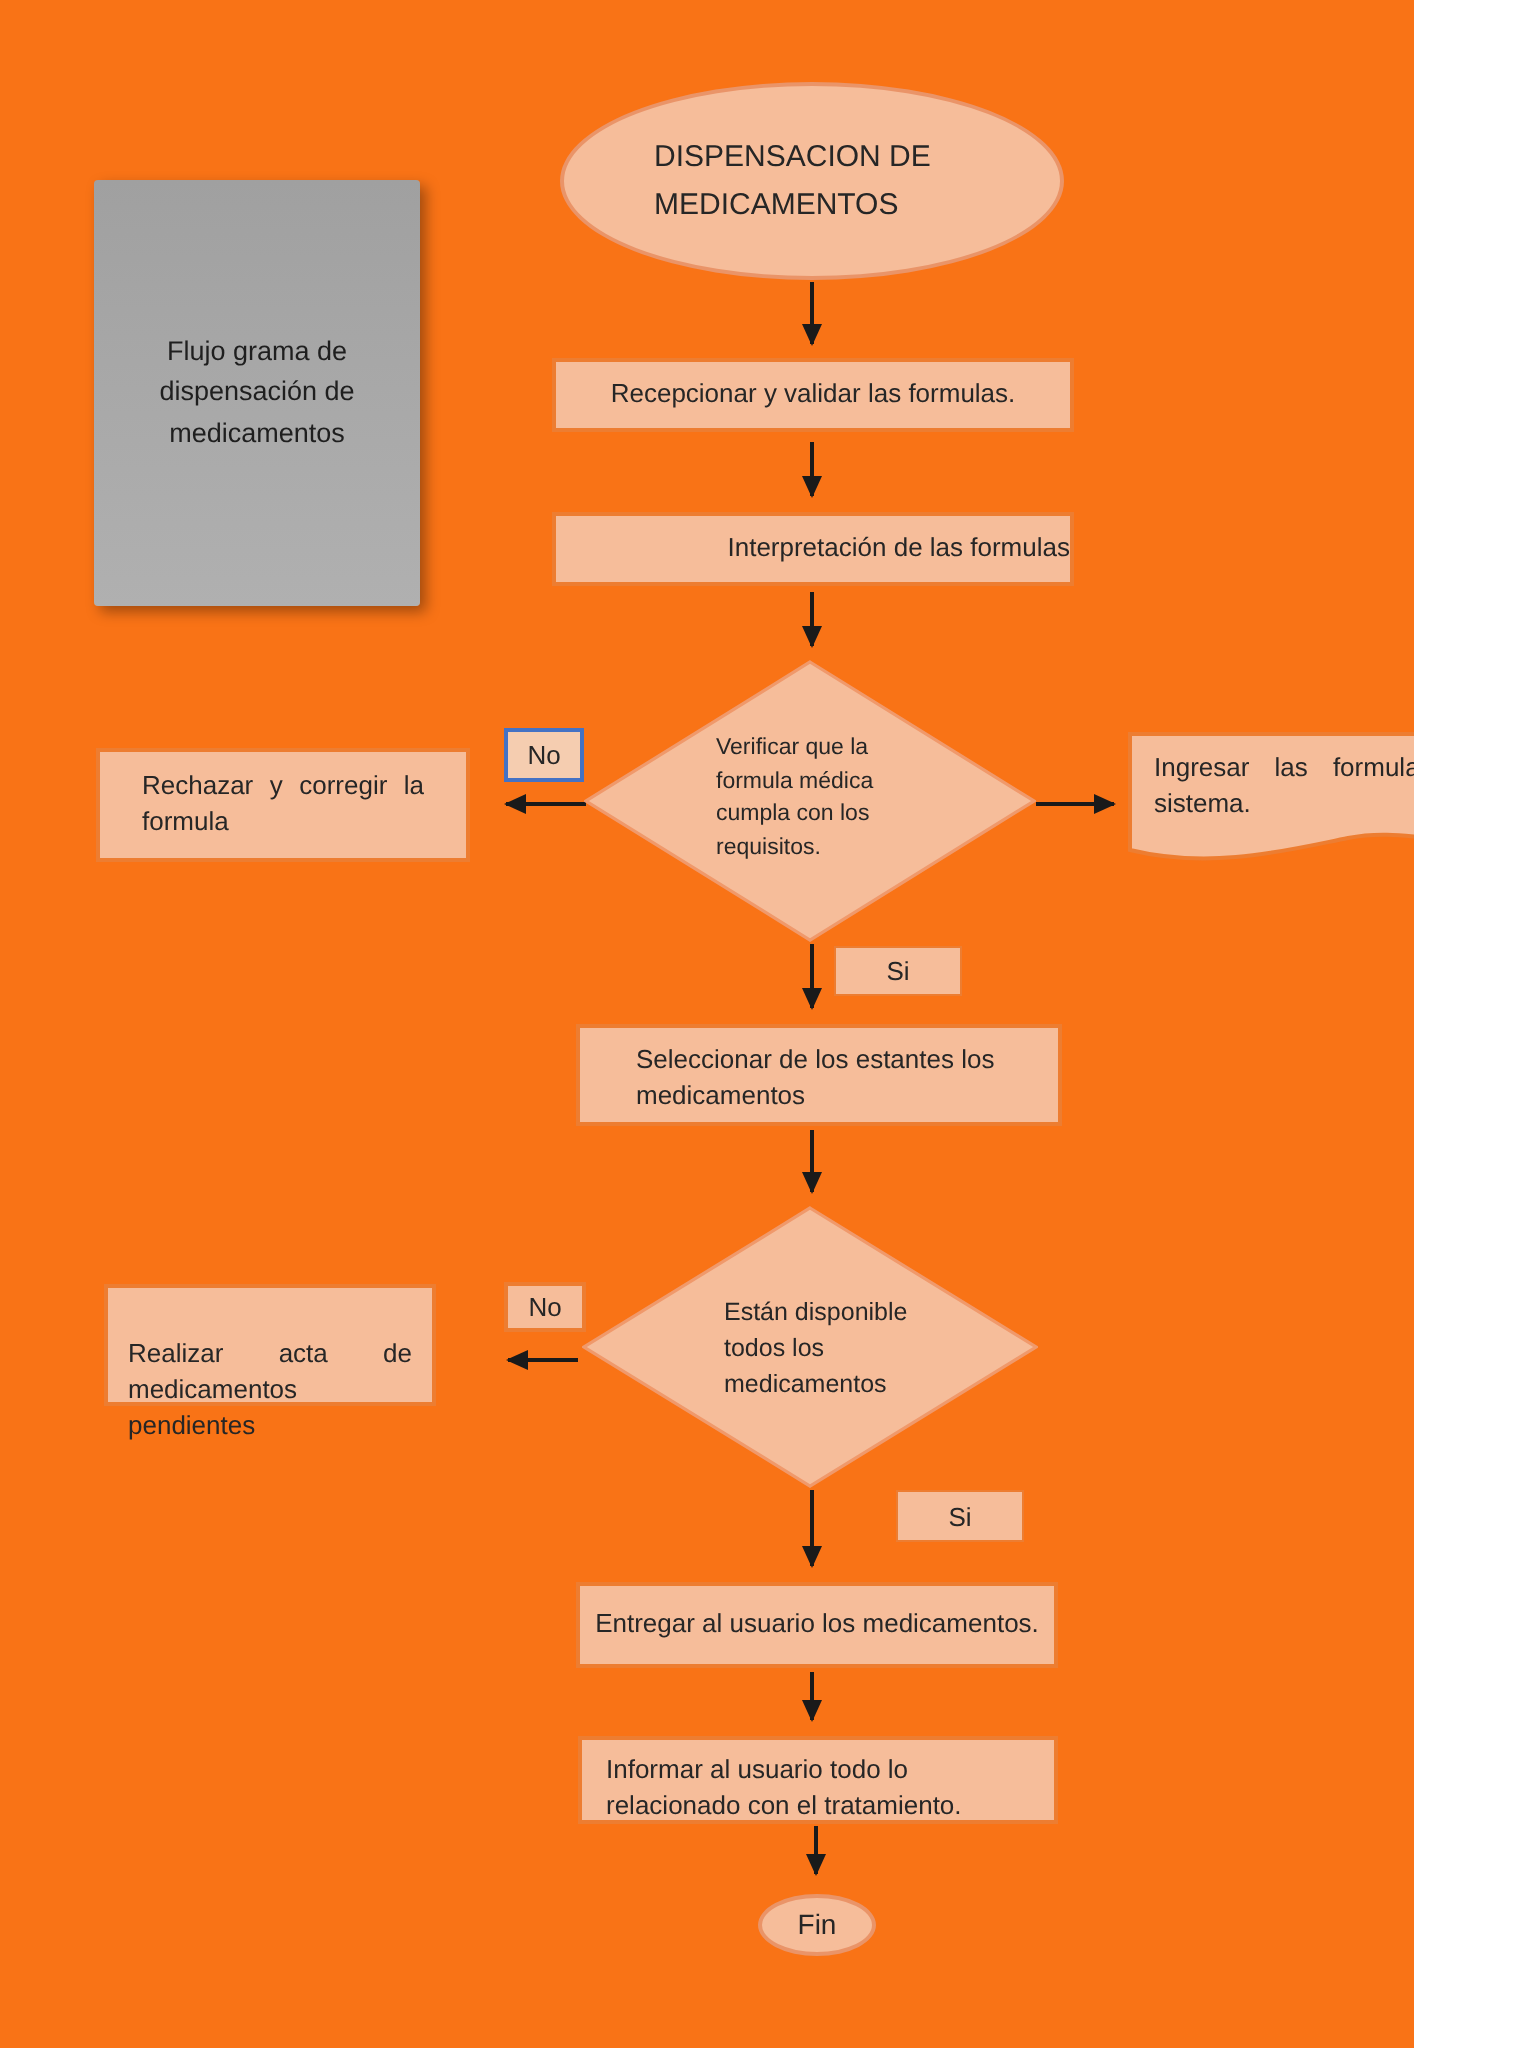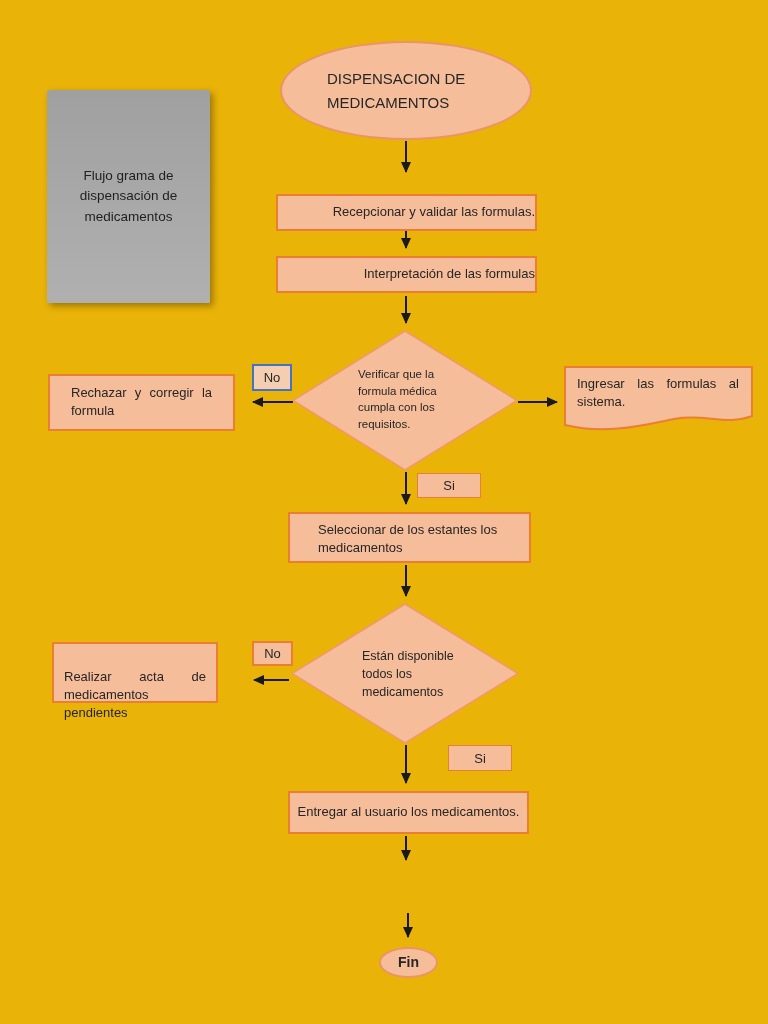--- a/index.html
+++ b/index.html
@@ -1,18 +1,18 @@
 <!DOCTYPE html>
 <html><head>
 <meta charset="utf-8">
 <style>
   html,body { margin:0; padding:0; background:#ffffff; }
   .canvas {
-    position:relative; width:768px; height:1024px; overflow:hidden;
-    background:#eab308;
+    position:relative; width:707px; height:1024px; overflow:hidden;
+    background:#f97316;
     font-family:"Liberation Sans","DejaVu Sans",sans-serif;
     color:#262626;
   }
   .abs { position:absolute; box-sizing:border-box; }
 
   
   .shape {
     position:absolute; box-sizing:border-box;
     background:#f6bd9a; border:2px solid #ed7d31;
     color:#262626; font-size:13px; line-height:1.4;
@@ -33,21 +33,21 @@
     left:37px; top:90px; width:163px; height:213px;
     background:linear-gradient(180deg,#a0a0a0 0%,#a9a9a9 55%,#b0b0b0 100%);
     box-shadow:3px 3px 7px rgba(0,0,0,0.35);
     border-radius:2px;
     display:flex; align-items:center; justify-content:center; text-align:center;
     font-size:13.5px; line-height:1.5; color:#1f1f1f;margin-left:10px;
   }
   .note-card .txt { width:120px; }
 
   
-  .box-recepcionar   { left:276px; top:194px; width:261px; height:37px;justify-content:flex-end; }
+  .box-recepcionar   { left:276px; top:179px; width:261px; height:37px; }
   .box-interpretacion{ left:276px; top:256px; width:261px; height:37px;justify-content:flex-end; }
   .box-rechazar      { left:48px;  top:374px; width:187px; height:57px; padding:8px 21px; text-align:justify; }
   .box-seleccionar   { left:288px; top:512px; width:243px; height:51px; padding:7px 28px; text-align:left; }
   .box-realizar      { left:52px;  top:642px; width:166px; height:61px; padding:24px 10px; text-align:justify; }
   .box-entregar      { left:288px; top:791px; width:241px; height:43px; }
   .box-informar      { left:289px; top:868px; width:240px; height:44px; padding:6px 12px; text-align:left; }
 
   
   .tag { position:absolute; box-sizing:border-box; display:flex; align-items:center; justify-content:center; font-size:13px; color:#262626; }
   .tag-no1 { left:252px; top:364px; width:40px; height:27px; background:#f5cdb0; border:2px solid #4472c4; }
@@ -65,21 +65,21 @@
   .diamond-disponible .txt { left:71px; top:44px; width:108px; font-size:12.5px; }
 
   
   .doc-ingresar { left:564px; top:366px; width:190px; height:72px; }
   .doc-ingresar svg { position:absolute; left:0; top:0; }
   .doc-ingresar .txt { position:absolute; left:13px; top:9px; width:162px; font-size:13px; line-height:1.4; text-align:justify; }
 
   
   .end-ellipse {
     left:379px; top:947px; width:59px; height:31px;
-    border-radius:50%; border:2px solid #ea9468; font-size:14px;font-weight:bold;
+    border-radius:50%; border:2px solid #ea9468; font-size:14px;
   }
 
   .arrows { position:absolute; left:0; top:0; pointer-events:none; }
 </style>
 </head>
 <body>
 
 <div class="canvas">
 
   <svg class="arrows" width="768" height="1024" viewBox="0 0 768 1024">
@@ -159,18 +159,19 @@
   <div class="shape box-realizar">Realizar acta de medicamentos pendientes</div>
 
   <div class="tag tag-si2">
     <span>Si</span>
   </div>
 
   <div class="shape flexc box-entregar">
     <span>Entregar al usuario los medicamentos.</span>
   </div>
 
+  <div class="shape box-informar">Informar al usuario todo lo relacionado con el tratamiento.</div>
 
   <div class="shape flexc end-ellipse">
     <span>Fin</span>
   </div>
 
 </div>
 
 </body></html>

